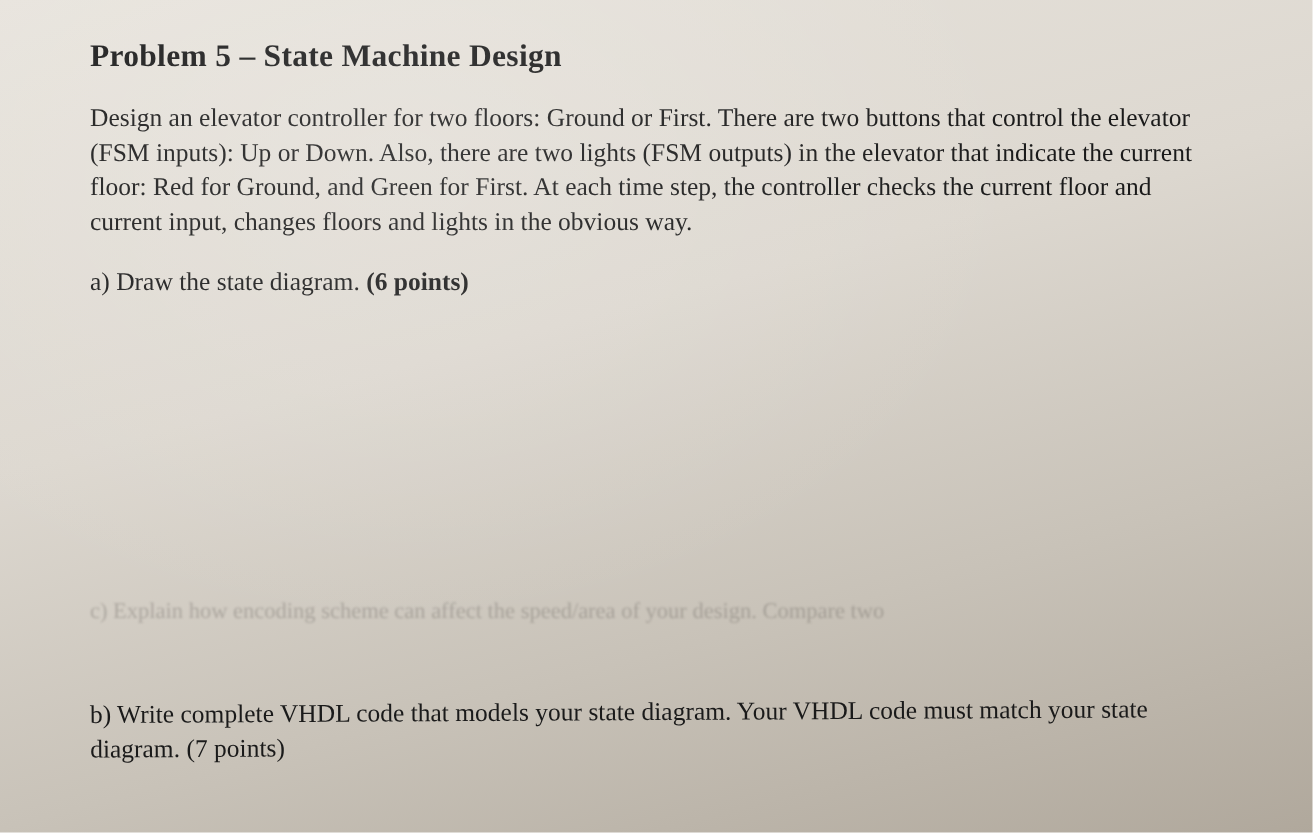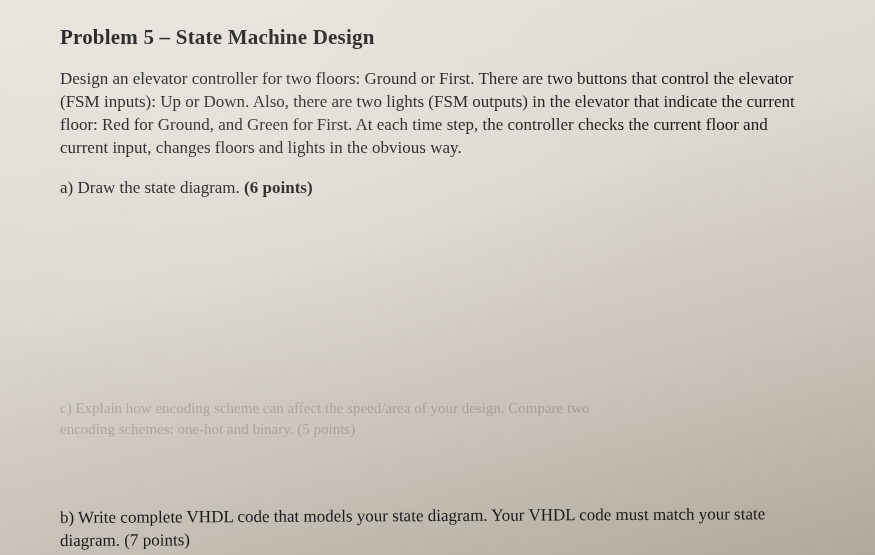--- a/index.html
+++ b/index.html
@@ -43,21 +43,21 @@
       font-size: 17px;
       margin-bottom: 200px;
     }
     .part-a .bold {
       font-weight: bold;
     }
     .ghost-text {
       font-size: 15px;
       color: rgba(60, 55, 50, 0.25);
       line-height: 1.4;
-      margin-bottom: 65px;
+      margin-bottom: 45px;
       filter: blur(0.6px);
     }
     .part-b {
       font-size: 17px;
       line-height: 1.35;
       transform: rotate(-0.3deg);
     }
     .part-b .bold {
       font-weight: normal;
     }
@@ -68,18 +68,17 @@
 <div class="title">Problem 5 – State Machine Design</div>
 
 <div class="body-text">Design an elevator controller for two floors: Ground or First. There are two buttons that control the elevator (FSM inputs): Up or Down. Also, there are two lights (FSM outputs) in the elevator that indicate the current floor: Red for Ground, and Green for First. At each time step, the controller checks the current floor and current input, changes floors and lights in the obvious way.</div>
 
 <div class="part-a">
   <span>a) Draw the state diagram. </span><span class="bold">(6 points)</span>
 </div>
 
 <div class="ghost-text">
   <div>c) Explain how encoding scheme can affect the speed/area of your design. Compare two</div>
-  <div>encoding schemes: one-hot and binary. (5 points)</div>
 </div>
 
 <div class="part-b">
   <span>b) Write complete VHDL code that models your state diagram. Your VHDL code must match your state diagram. </span><span class="bold">(7 points)</span>
 </div>
 
 </body></html>

